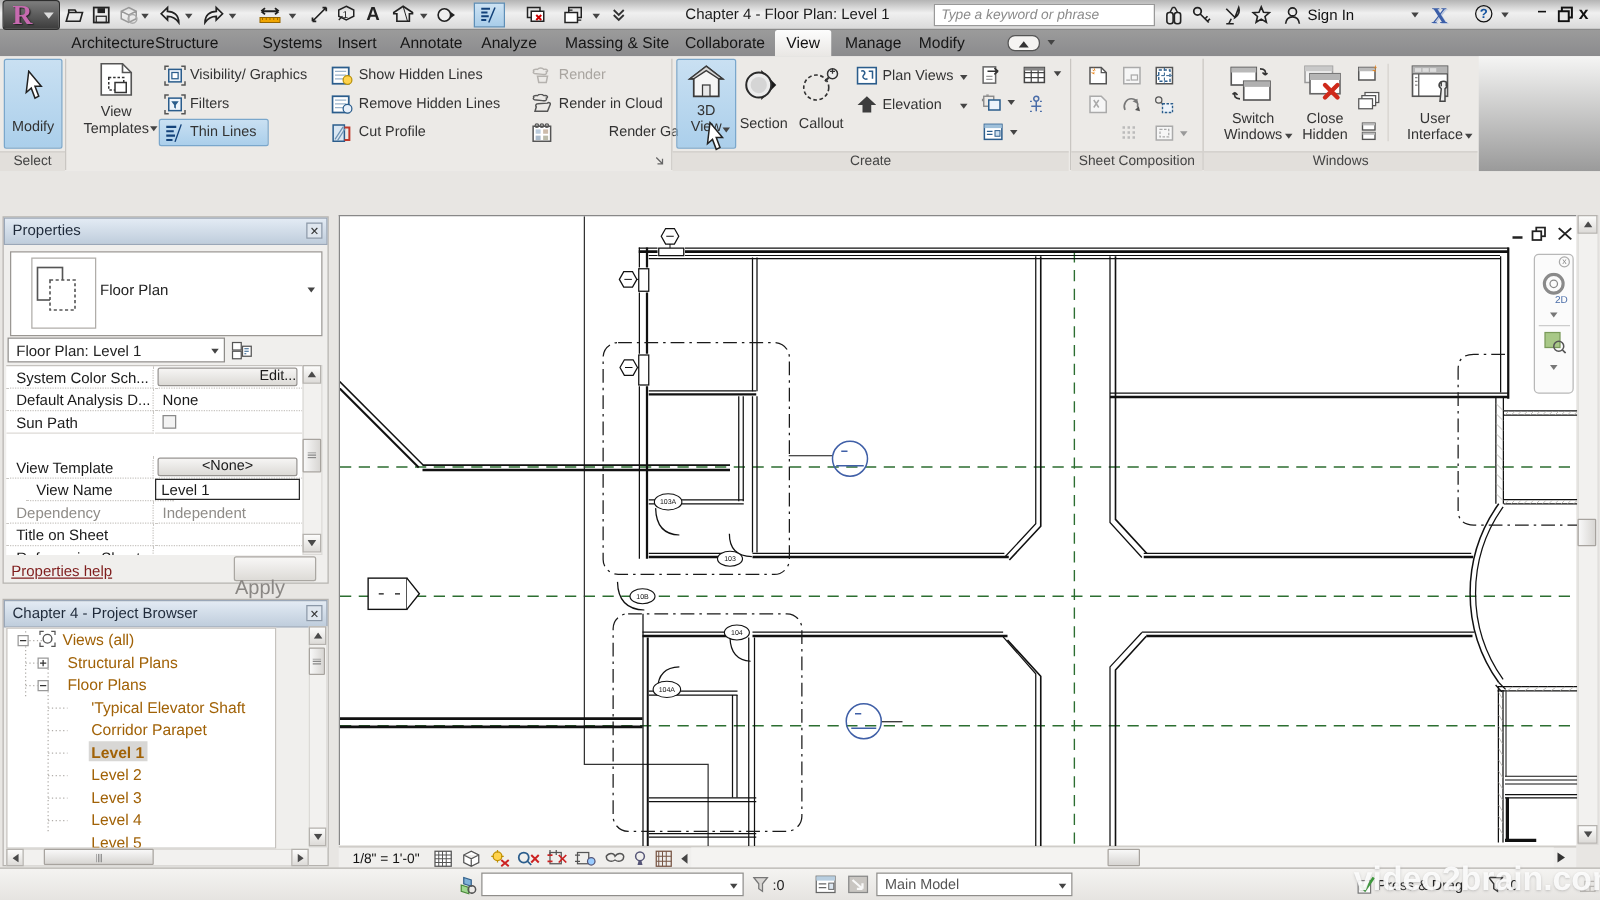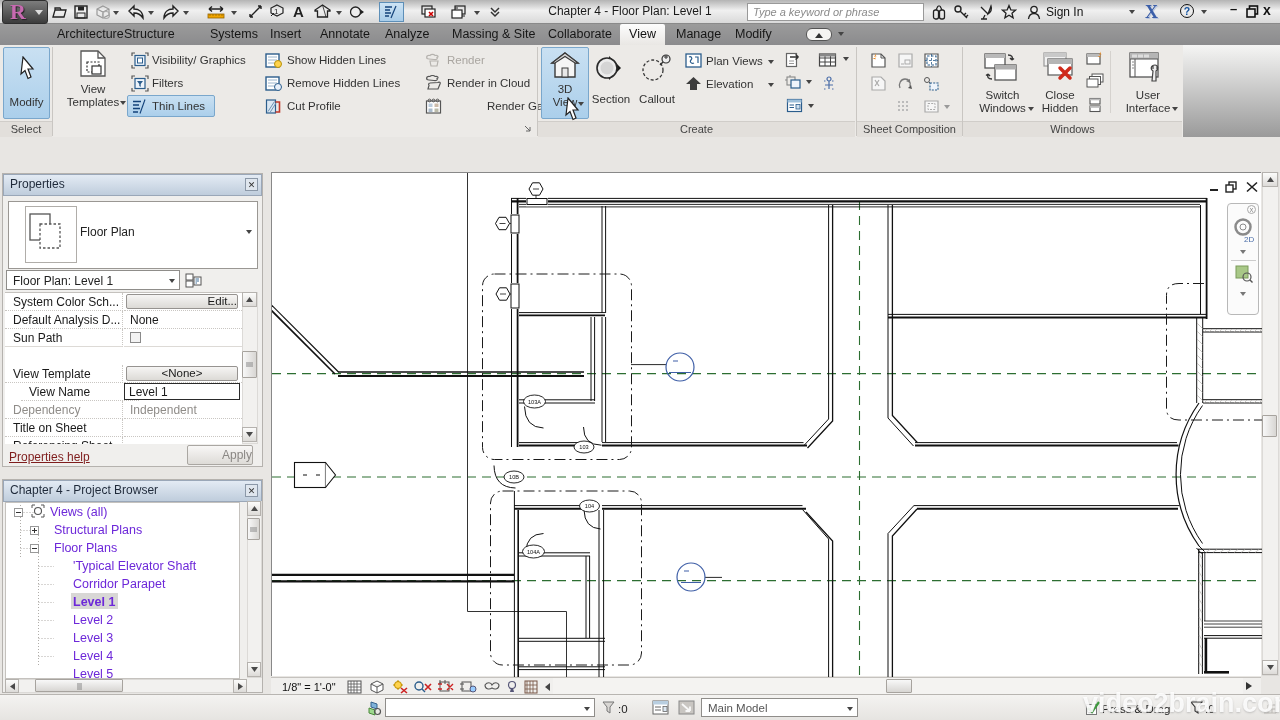--- a/index.html
+++ b/index.html
@@ -480,25 +480,25 @@
         <path d="M0 0 H7 M0 2 H7 M0 4 H7" stroke="#888"></path>
       </svg>
     </div>
 <div class="sbarr" style="left:239px;top:253px;">
       <svg width="7" height="5" viewBox="0 0 7 5">
         <path d="M0 0 L3.5 5 L7 0 Z" fill="#4a4a4a"></path>
       </svg>
     </div>
 
 <div class="abs" style="left:6px;top:276px;font-size:12px;color:#7f1d1d;text-decoration:underline;">Properties help</div>
-<div class="abs" style="left:184px;top:271px;width:66px;height:20px;background:linear-gradient(#f8f7f6,#dddbd7);border:1px solid #aaa7a2;border-radius:2px;text-align:right;font-size:12px;color:#8a8784;padding-top:2px;">Apply</div>
+<div class="abs" style="left:184px;top:271px;width:66px;height:20px;background:linear-gradient(#f8f7f6,#dddbd7);border:1px solid #aaa7a2;border-radius:2px;text-align:left;font-size:16px;color:#8a8784;padding-top:16px;">Apply</div>
 </div>
 <div class="abs" id="browserpanel" style="left:2px;top:479px;width:261px;height:214px;background:#f0efed;border:1px solid #b5b2ae;">
 <div class="paneltitle" style="left:0;top:0;width:259px;">Chapter 4 - Project Browser<div class="closex">✕</div></div>
-<div class="abs" id="tree" style="left:2px;top:22px;width:235px;height:177px;background:#fff;border:1px solid #c5c2be;overflow:hidden;font-size:12.5px;color:#6d28d9;">
+<div class="abs" id="tree" style="left:2px;top:22px;width:216px;height:177px;background:#fff;border:1px solid #c5c2be;overflow:hidden;font-size:12.5px;color:#a16207;">
 <svg class="abs" style="left:0;top:0;" width="242" height="177" viewBox="0 0 242 177">
         <g stroke="#b0ada9" stroke-dasharray="1 2">
           <path d="M14.5 2 V54"></path>
           <path d="M14.5 9.5 H28"></path>
           <path d="M14.5 27.5 H28"></path>
           <path d="M14.5 45.5 H28"></path>
           <path d="M32.5 32 V162"></path>
           <path d="M32.5 63.5 H48"></path>
           <path d="M32.5 81.5 H48"></path>
           <path d="M32.5 99.5 H48"></path>

